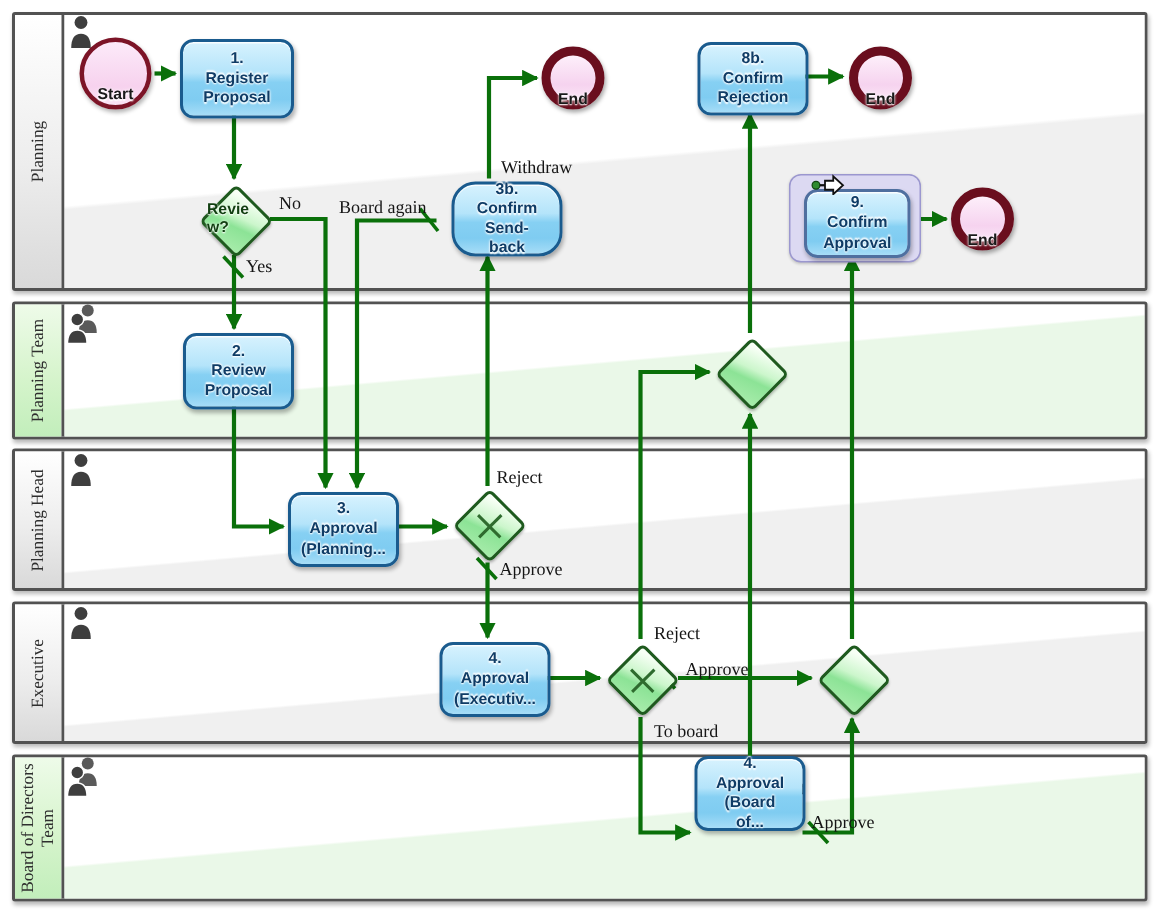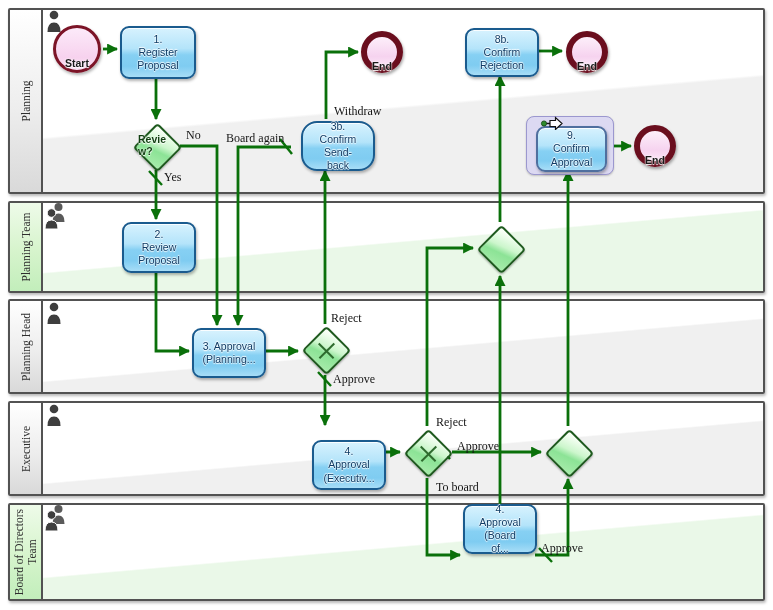--- a/index.html
+++ b/index.html
@@ -24,21 +24,21 @@
   
   .flows{position:absolute;left:0;top:0;z-index:2;pointer-events:none;}
   .flow-label{position:absolute;z-index:4;font-family:"Liberation Serif",serif;font-size:12px;
         color:#151515;white-space:nowrap;}
 
   
   .task{position:absolute;z-index:5;border:2px solid #1a5b8e;border-radius:9px;
         background:linear-gradient(180deg,#d7f2fe 0%,#b4e4fa 42%,#86d0f3 55%,#7fccf1 78%,#a7ddf7 100%);
         box-shadow:inset 0 1px 0 rgba(255,255,255,.85),1px 2px 3px rgba(0,0,0,.3);
         display:flex;align-items:center;justify-content:center;text-align:center;}
-  .task .lbl{font-size:10.5px;font-weight:normal;color:#0f3c66;line-height:1.25;padding:0 15px;
+  .task .lbl{font-size:10.5px;font-weight:bold;color:#0f3c66;line-height:1.25;padding:0 15px;
         text-shadow:0 0 2px #fff,0 1px 1px #fff,0 -1px 1px #fff;}
   .event{position:absolute;z-index:5;border-radius:50%;display:flex;align-items:center;justify-content:center;}
   .event .lbl{font-size:10.5px;font-weight:bold;color:#1a1a1a;text-shadow:0 0 2px #fff,0 1px 1px #fff;margin-top:28px;}
   .ev-start{border:3px solid #7c1427;background:linear-gradient(180deg,#fceaf9 0%,#f7d2ee 70%,#fbe3f5 100%);
         box-shadow:1px 2px 3px rgba(0,0,0,.3);}
   .ev-end{border:6px solid #6a0e1e;background:linear-gradient(180deg,#fdeffa 0%,#f6d3ef 65%,#fbe7f7 100%);
         box-shadow:1px 2px 3px rgba(0,0,0,.35);}
   .gateway{position:absolute;z-index:5;width:48px;height:48px;}
   .gateway .diamond{position:absolute;left:8px;top:8px;width:31px;height:31px;transform:rotate(45deg);
         background:linear-gradient(160deg,#f7fff5 8%,#ccf6cc 42%,#8ce396 60%,#a8ecab 100%);
@@ -214,21 +214,21 @@
   </svg>
 
   <div class="event ev-end" style="left:634px;top:125px;width:30px;height:30px;">
     <span class="lbl">End</span>
   </div>
 
   <div class="gateway" style="left:476px;top:224px;">
     <div class="diamond"></div>
   </div>
 
-  <div class="task" style="left:293px;top:440px;width:70px;height:46px;margin-left:19px;">
+  <div class="task" style="left:293px;top:428px;width:70px;height:46px;">
     <span class="lbl">4. Approval (Executiv...</span>
   </div>
 
   <div class="gateway" style="left:403px;top:428px;">
     <div class="diamond x"></div>
   </div>
 
   <div class="gateway" style="left:544px;top:428px;">
     <div class="diamond"></div>
   </div>

